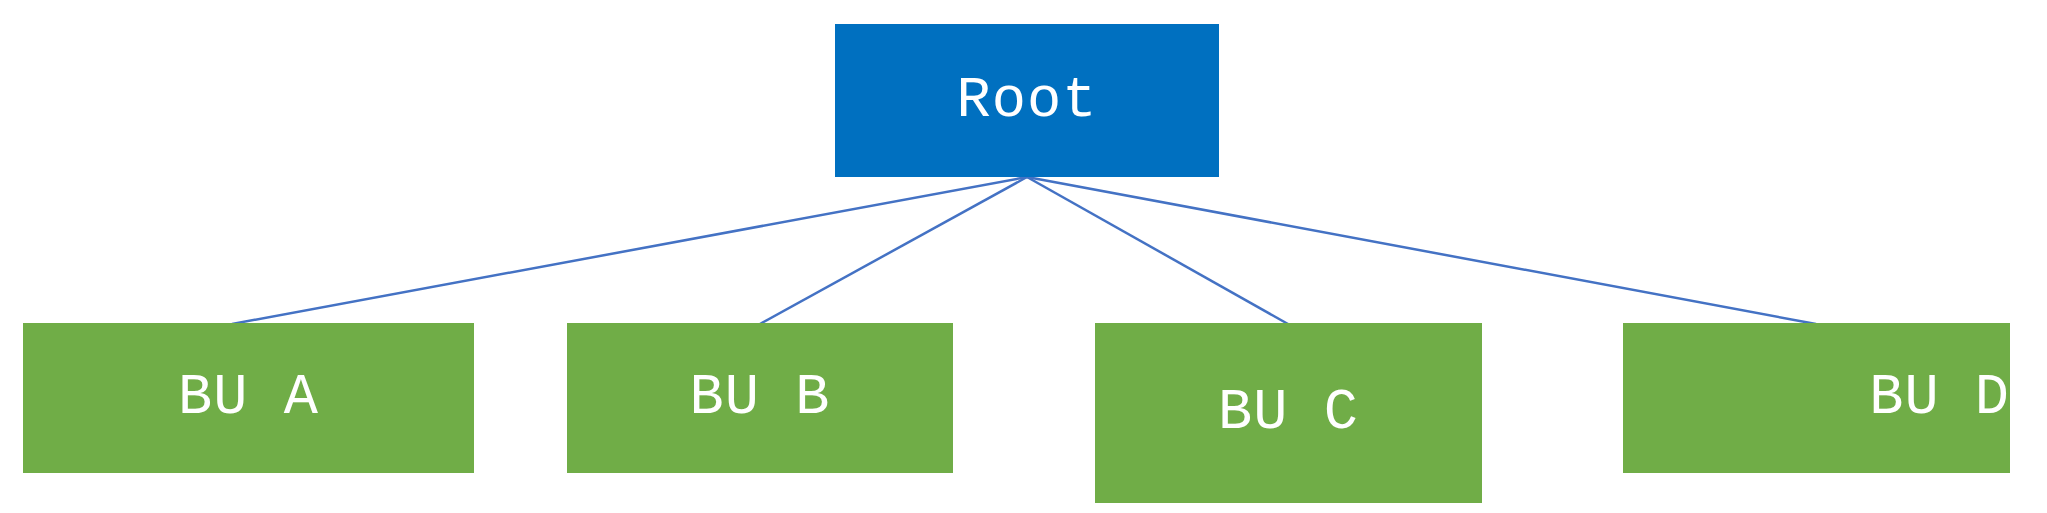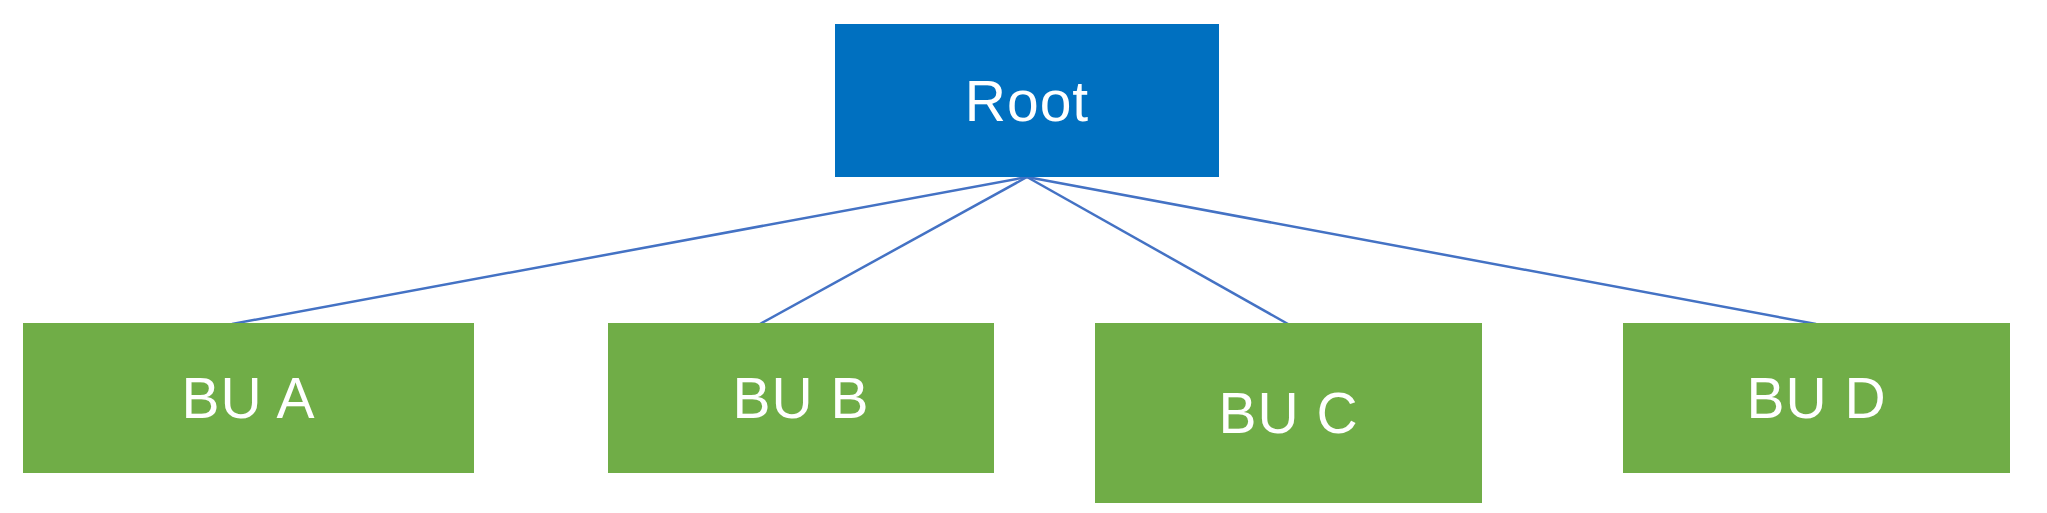--- a/index.html
+++ b/index.html
@@ -6,21 +6,21 @@
     margin: 0;
     padding: 0;
     background: #ffffff;
   }
   .canvas {
     position: relative;
     width: 2047px;
     height: 513px;
     background: #ffffff;
     overflow: hidden;
-    font-family: Liberation Sans, sans-serif;
+    font-family: Liberation Mono, monospace;
   }
   .connectors {
     position: absolute;
     left: 0;
     top: 0;
     width: 2047px;
     height: 513px;
     display: block;
   }
   .connectors line {
@@ -61,25 +61,25 @@
   </svg>
 
   <div class="node node-root" style="background: rgb(0, 112, 192);">
     <span class="label">Root</span>
   </div>
 
   <div class="node node-bu-a" style="background: rgb(112, 173, 71);">
     <span class="label">BU A</span>
   </div>
 
-  <div class="node node-bu-b" style="background: rgb(112, 173, 71); margin-left: 41px;">
+  <div class="node node-bu-b" style="background: rgb(112, 173, 71);">
     <span class="label">BU B</span>
   </div>
 
   <div class="node node-bu-c" style="background: rgb(112, 173, 71);">
     <span class="label">BU C</span>
   </div>
 
-  <div class="node node-bu-d" style="background: rgb(112, 173, 71);">
+  <div class="node node-bu-d" style="background: rgb(112, 173, 71); justify-content: flex-end;">
     <span class="label">BU D</span>
   </div>
 
 </div>
 
 </body></html>

